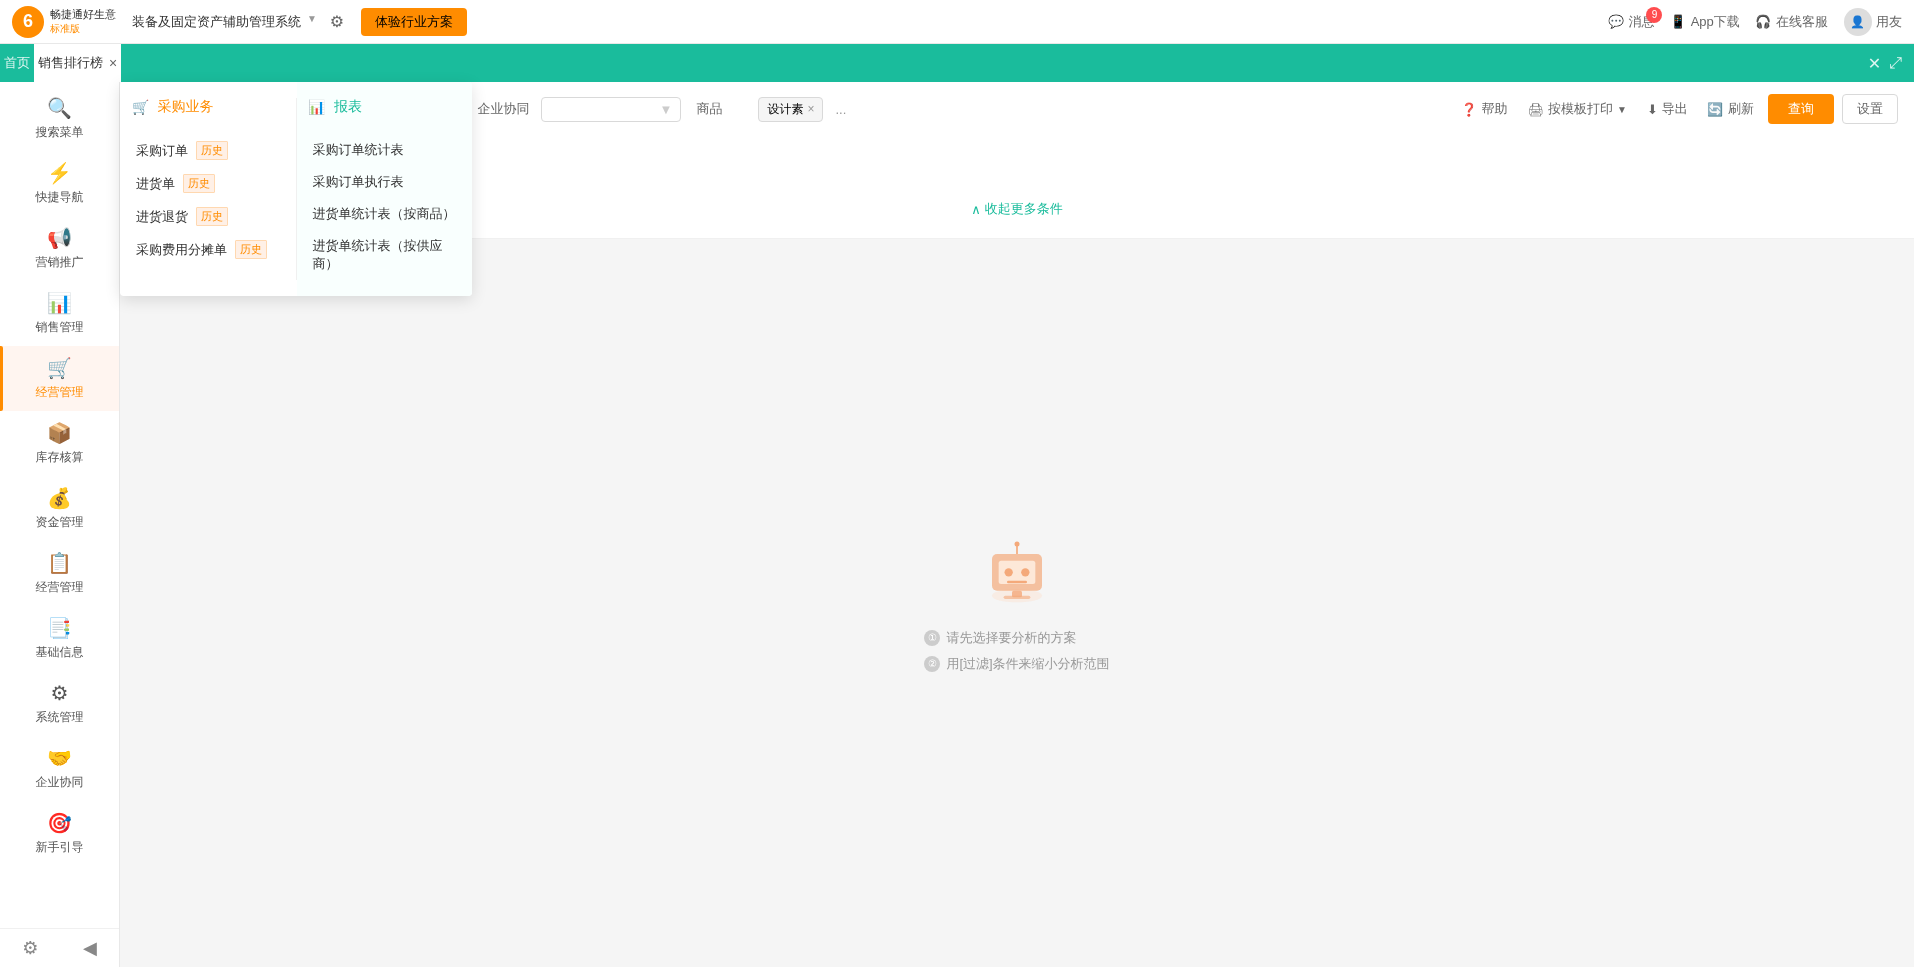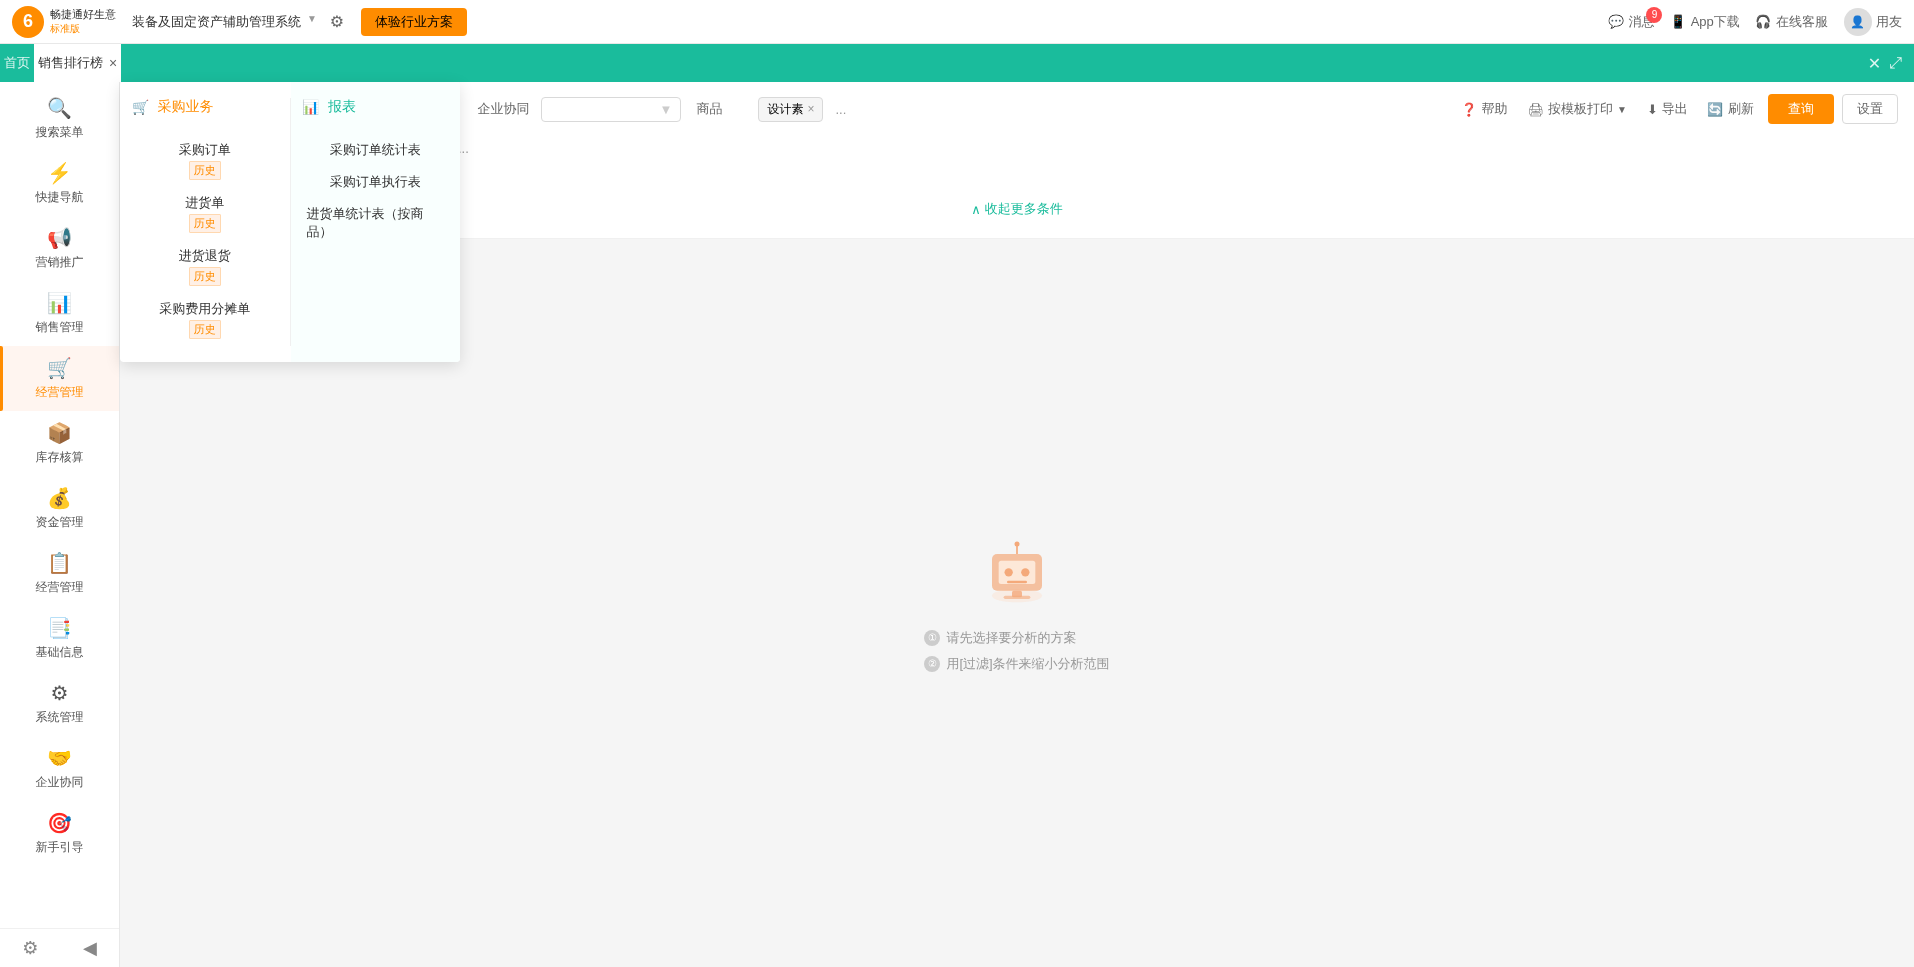--- a/index.html
+++ b/index.html
@@ -203,22 +203,22 @@
       display: flex; align-items: center; gap: 8px;
       color: #ff8c00; font-size: 14px; font-weight: 500;
       margin-bottom: 12px; padding-bottom: 6px;
     }
     .menu-col-header-report {
       display: flex; align-items: center; gap: 8px;
       color: #1abc9c; font-size: 14px; font-weight: 500;
       margin-bottom: 12px; padding-bottom: 6px;
     }
     .menu-item {
-      display: flex; align-items: center; gap: 2px;
-      padding: 7px 4px; cursor: pointer; color: #333; font-size: 13px; flex-direction: column;
+      display: flex; align-items: center; gap: 8px;
+      padding: 7px 4px; cursor: pointer; color: #333; font-size: 13px;
     }
     .history-tag {
       background: #fff0e6; color: #ff8c00; border: 1px solid #ffd8b0;
       border-radius: 1px; font-size: 11px; padding: 1px 4px;
     }
     
     .menu-col.report-col { background: #f9fffe; border-radius: 0 4px 4px 0; }
   </style>
 </head>
 <body>
@@ -476,16 +476,19 @@
 
       <div class="menu-item">
         <span>采购订单统计表</span>
       </div>
       <div class="menu-item">
         <span>采购订单执行表</span>
       </div>
       <div class="menu-item">
         <span>进货单统计表（按商品）</span>
       </div>
+      <div class="menu-item">
+        <span>进货单统计表（按供应商）</span>
+      </div>
     </div>
 
   </div>
 </div>
 
 </body></html>

